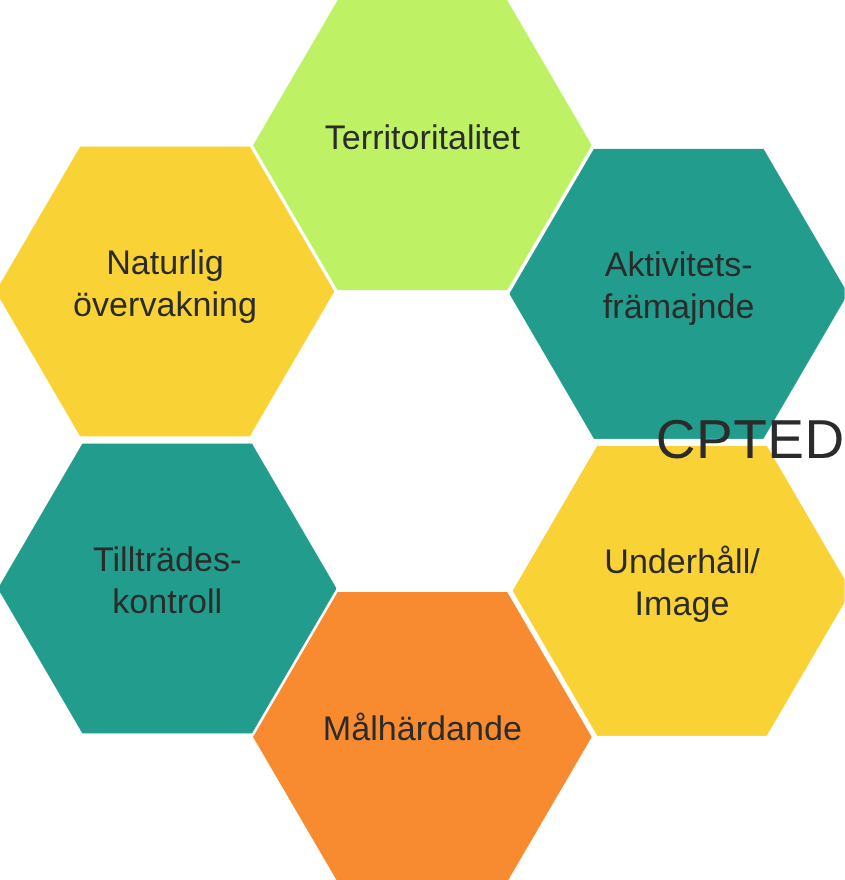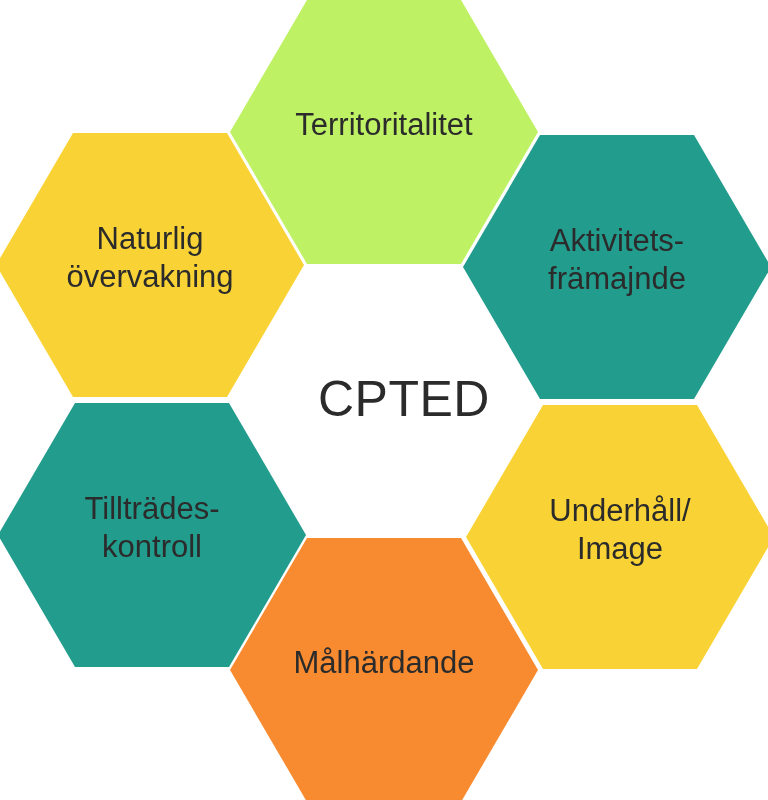--- a/index.html
+++ b/index.html
@@ -36,21 +36,21 @@
   .hex-top-left     { left: -4px;  top: 133px; }
   .hex-top-right    { left: 463px; top: 135px; }
   .hex-bottom-left  { left: -2px;  top: 403px; }
   .hex-bottom-right { left: 466px; top: 405px; }
   .hex-bottom       { left: 230px; top: 538px; }
   .center-label {
     position: absolute;
     left: 0;
     right: 0;
     top: 374px;
-    text-align: center;
+    text-align: right;
     font-size: 50px;
     line-height: 1;
     letter-spacing: 0.5px;
     font-weight: 400;
     color: #2b2b2b;
     margin-left: 40px;
   }
 </style>
 </head>
 <body>

